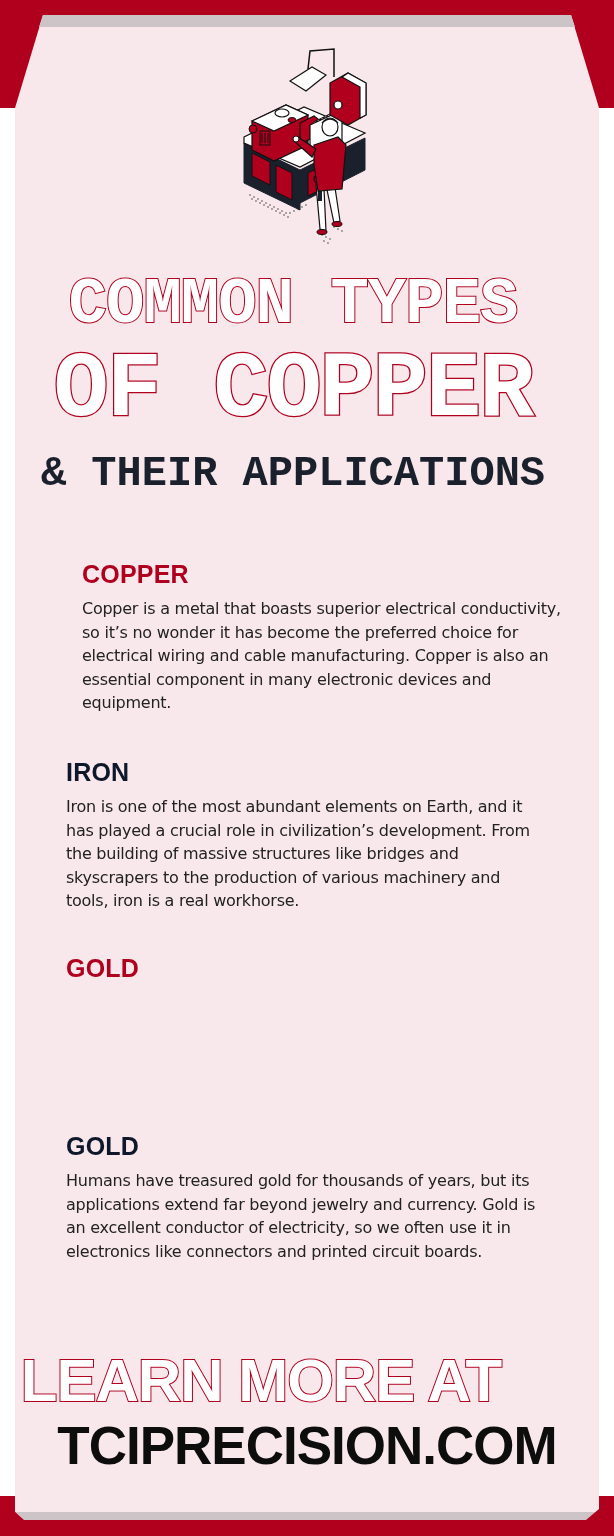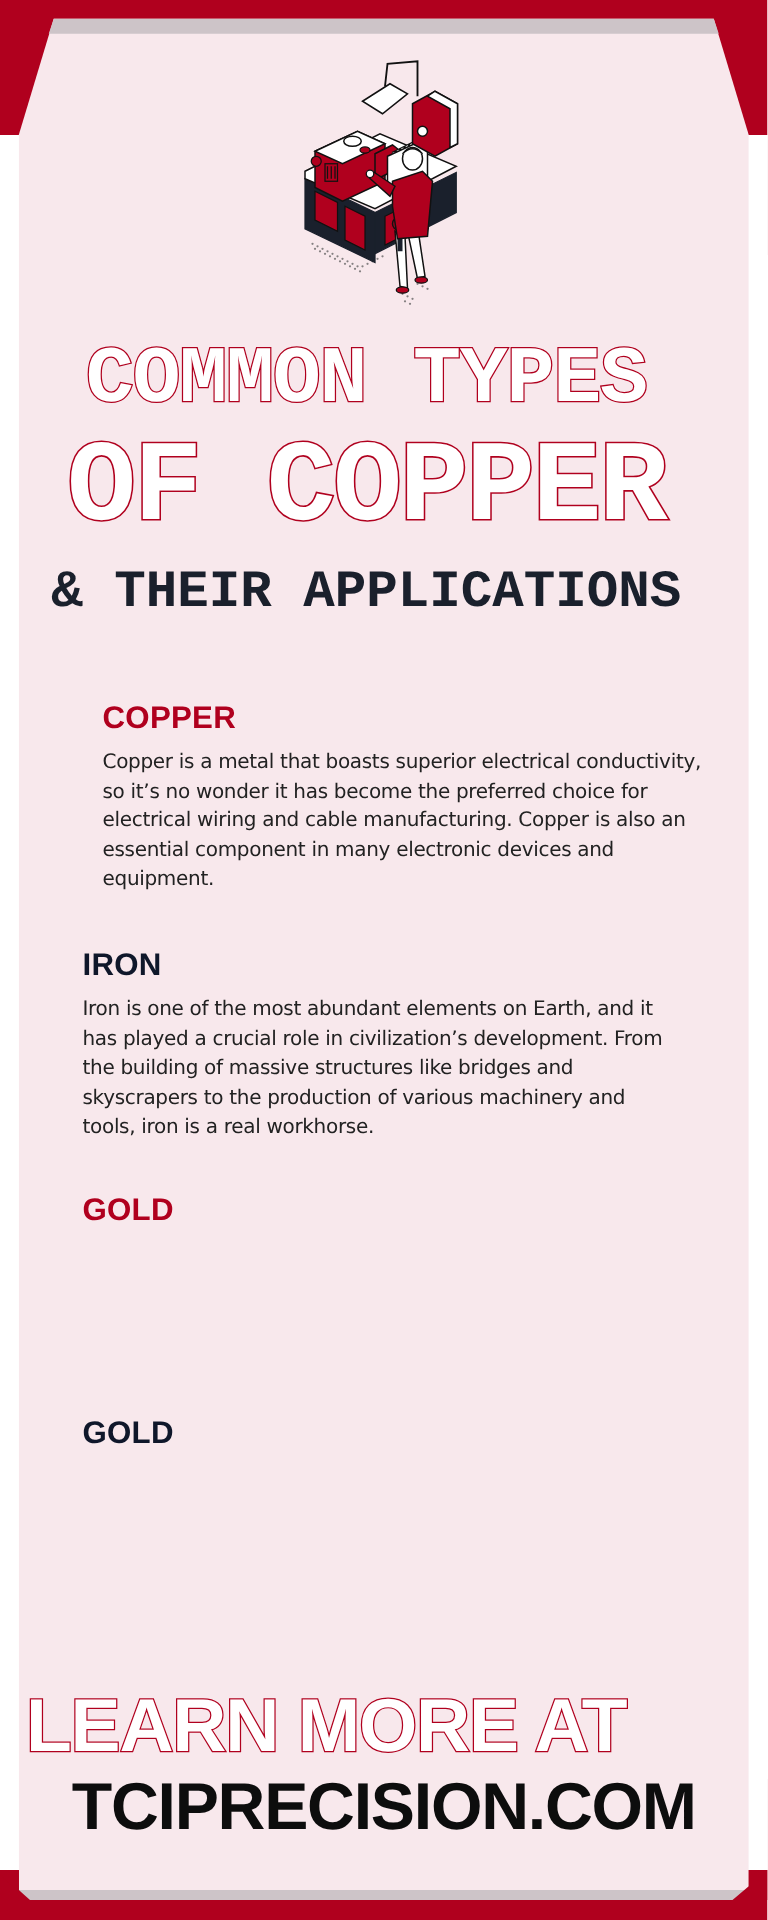--- a/index.html
+++ b/index.html
@@ -159,16 +159,17 @@
   <h2 class="dark">IRON</h2>
   <p>Iron is one of the most abundant elements on Earth, and it has played a crucial role in civilization’s development. From the building of massive structures like bridges and skyscrapers to the production of various machinery and tools, iron is a real workhorse.</p>
 </section>
 
 <section class="section s3">
   <h2 class="red">GOLD</h2>
 </section>
 
 <section class="section s4">
   <h2 class="dark">GOLD</h2>
+  <p>Humans have treasured gold for thousands of years, but its applications extend far beyond jewelry and currency. Gold is an excellent conductor of electricity, so we often use it in electronics like connectors and printed circuit boards.</p>
 </section>
 
 <div class="cta1">LEARN MORE AT</div>
 <div class="cta2">TCIPRECISION.COM</div>
 
 </body></html>

